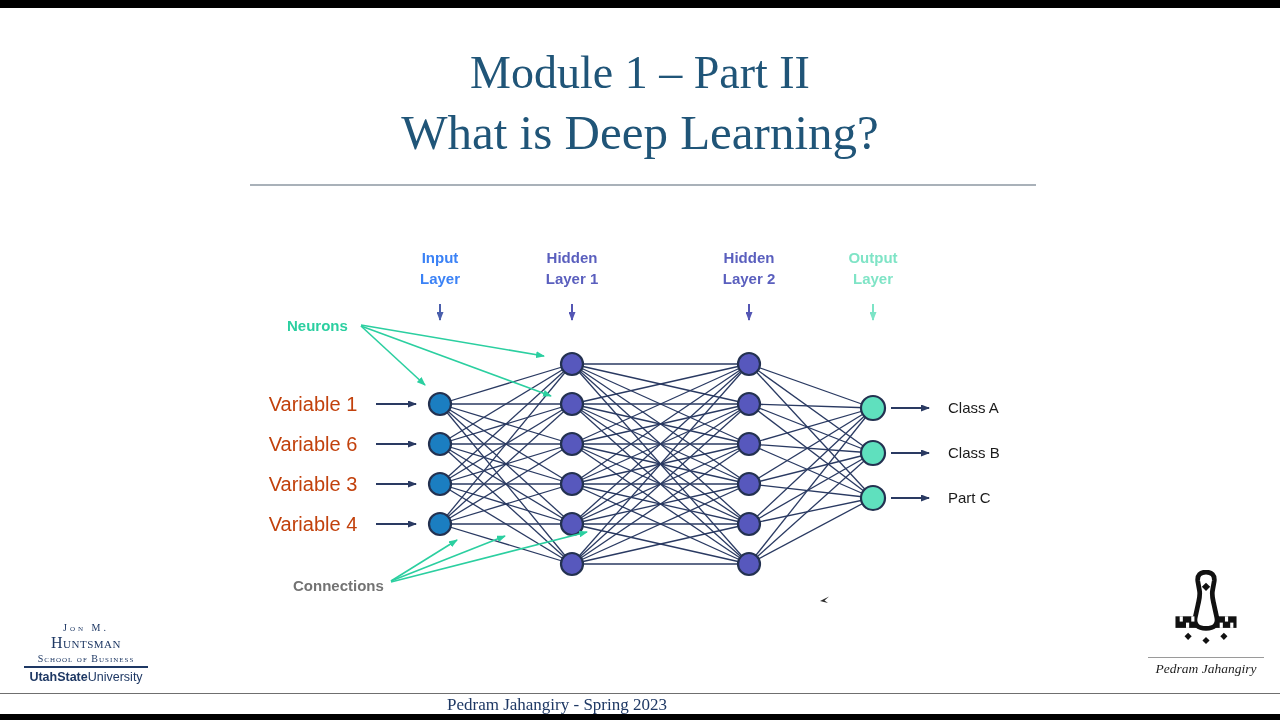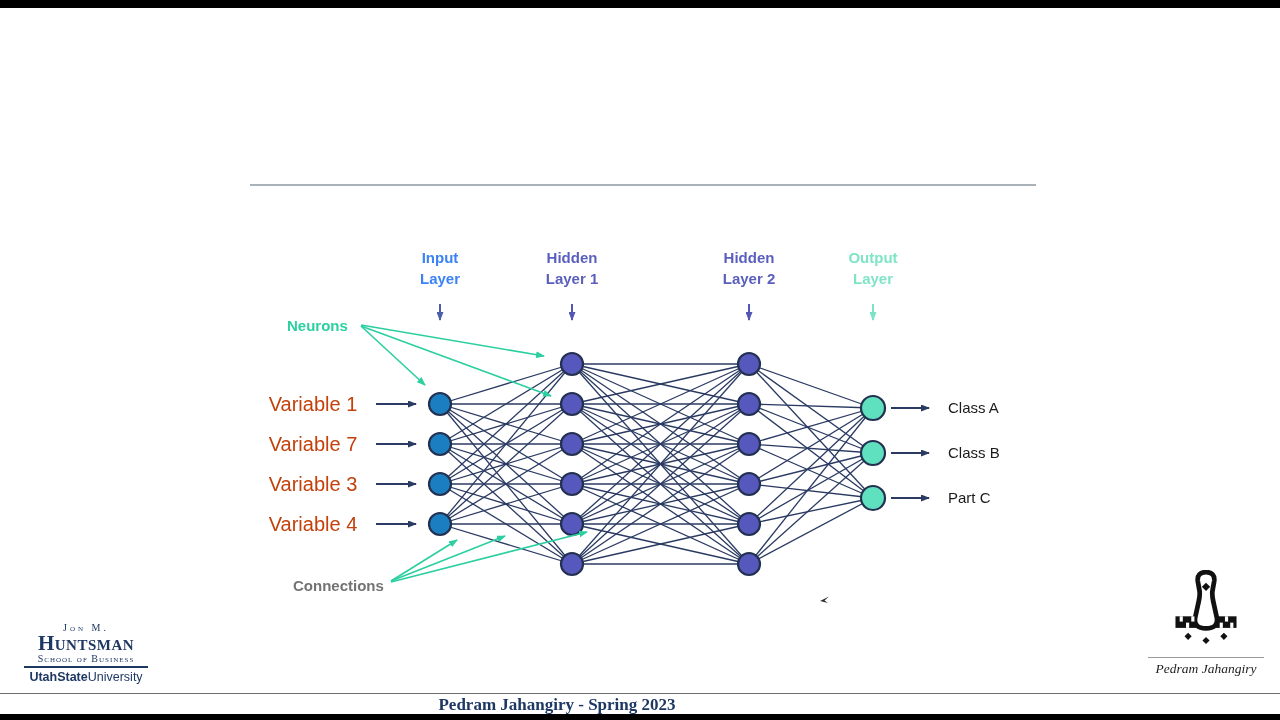--- a/index.html
+++ b/index.html
@@ -21,45 +21,47 @@
   .layer-label{width:120px;text-align:center;font-size:15px;font-weight:700;line-height:21px;}
   .anno-label{font-size:15px;font-weight:600;}
   .var-label{width:110px;text-align:center;font-size:20px;line-height:22px;color:#c2410c;}
   .cls-label{width:90px;text-align:left;font-size:15px;line-height:22px;color:#1b1b1b;}
 
   #net-svg{top:0;left:0;}
 
   
   #footer-divider{top:693px;left:0;width:1280px;height:1px;background:#6f6f6f;}
   #footer-text{top:695px;left:0;width:1114px;text-align:center;
-               font-family:"Liberation Serif",serif;font-size:17px;color:#1e3864;font-weight:bold;}
+               font-family:"Liberation Serif",serif;font-size:17px;color:#1e3864;}
 
   
   #huntsman{left:22px;top:622px;width:128px;text-align:center;color:#1e3864;
             font-family:"Liberation Serif",serif;}
   #huntsman .l1{font-size:10px;letter-spacing:3px;font-variant:small-caps;line-height:11px;}
-  #huntsman .l2{font-size:21px;letter-spacing:.5px;font-variant:small-caps;line-height:20px;font-weight:bold;}
+  #huntsman .l2{font-size:16px;letter-spacing:.5px;font-variant:small-caps;line-height:20px;}
   #huntsman .l3{font-size:10px;letter-spacing:1px;font-variant:small-caps;line-height:11px;}
   #huntsman .rule{height:2px;background:#1e3864;margin:2px 2px 2px 2px;}
   #huntsman .l4{font-family:"Liberation Sans",sans-serif;font-size:12.5px;line-height:14px;color:#1e3864;}
   #huntsman .l4 b{font-weight:700;margin-top:20px;}
 
   
   #signature{left:1146px;top:570px;width:120px;text-align:center;}
   #signature .rule{height:1px;background:#9a9a9a;margin:3px 2px 2px 2px;}
   #signature .name{font-family:"Liberation Serif",serif;font-style:italic;
                    font-size:13.5px;color:#1c1c1c;line-height:17px;}
 </style>
 </head>
 <body>
 
 <div class="abs letterbox" id="bar-top"></div>
 <div class="abs letterbox" id="bar-bottom"></div>
 
 <div class="abs" id="title-wrap" style="color: rgb(32, 85, 120);">
+  <div id="title-line1">Module 1 – Part II</div>
+  <div id="title-line2">What is Deep Learning?</div>
 </div>
 <div class="abs" id="title-divider"></div>
 
 <svg class="abs" id="net-svg" width="1280" height="720" viewBox="0 0 1280 720">
   <defs id="net-defs">
       <marker id="ah-2a3a62" markerWidth="9" markerHeight="7" refX="8" refY="3.5" orient="auto" markerUnits="userSpaceOnUse">
         <path d="M0,0 L9,3.5 L0,7 Z" fill="#2a3a62"></path>
       </marker>
       <marker id="ah-4a5fac" markerWidth="9" markerHeight="7" refX="8" refY="3.5" orient="auto" markerUnits="userSpaceOnUse">
         <path d="M0,0 L9,3.5 L0,7 Z" fill="#4a5fac"></path>
@@ -205,21 +207,21 @@
 </div>
 <div class="abs layer-label" style="left: 813px; top: 247px; color: rgb(127, 228, 198);">
   <div>Output</div>
   <div>Layer</div>
 </div>
 
 <div class="abs anno-label" id="neurons-label" style="left: 287px; top: 317px; color: rgb(43, 207, 160);">Neurons</div>
 <div class="abs anno-label" id="connections-label" style="left: 293px; top: 577px; color: #737373;">Connections</div>
 
 <div class="abs var-label" style="left:258px;top:393px;">Variable 1</div>
-<div class="abs var-label" style="left:258px;top:433px;">Variable 7</div>
+<div class="abs var-label" style="left:258px;top:433px;">Variable 6</div>
 <div class="abs var-label" style="left:258px;top:473px;">Variable 3</div>
 <div class="abs var-label" style="left:258px;top:513px;">Variable 4</div>
 
 <div class="abs cls-label" style="left:948px;top:397px;">Class A</div>
 <div class="abs cls-label" style="left:948px;top:442px;">Class B</div>
 <div class="abs cls-label" style="left:948px;top:487px;">Part C</div>
 
 <div class="abs" id="huntsman">
   <div class="l1">Jon M.</div>
   <div class="l2">Huntsman</div>

